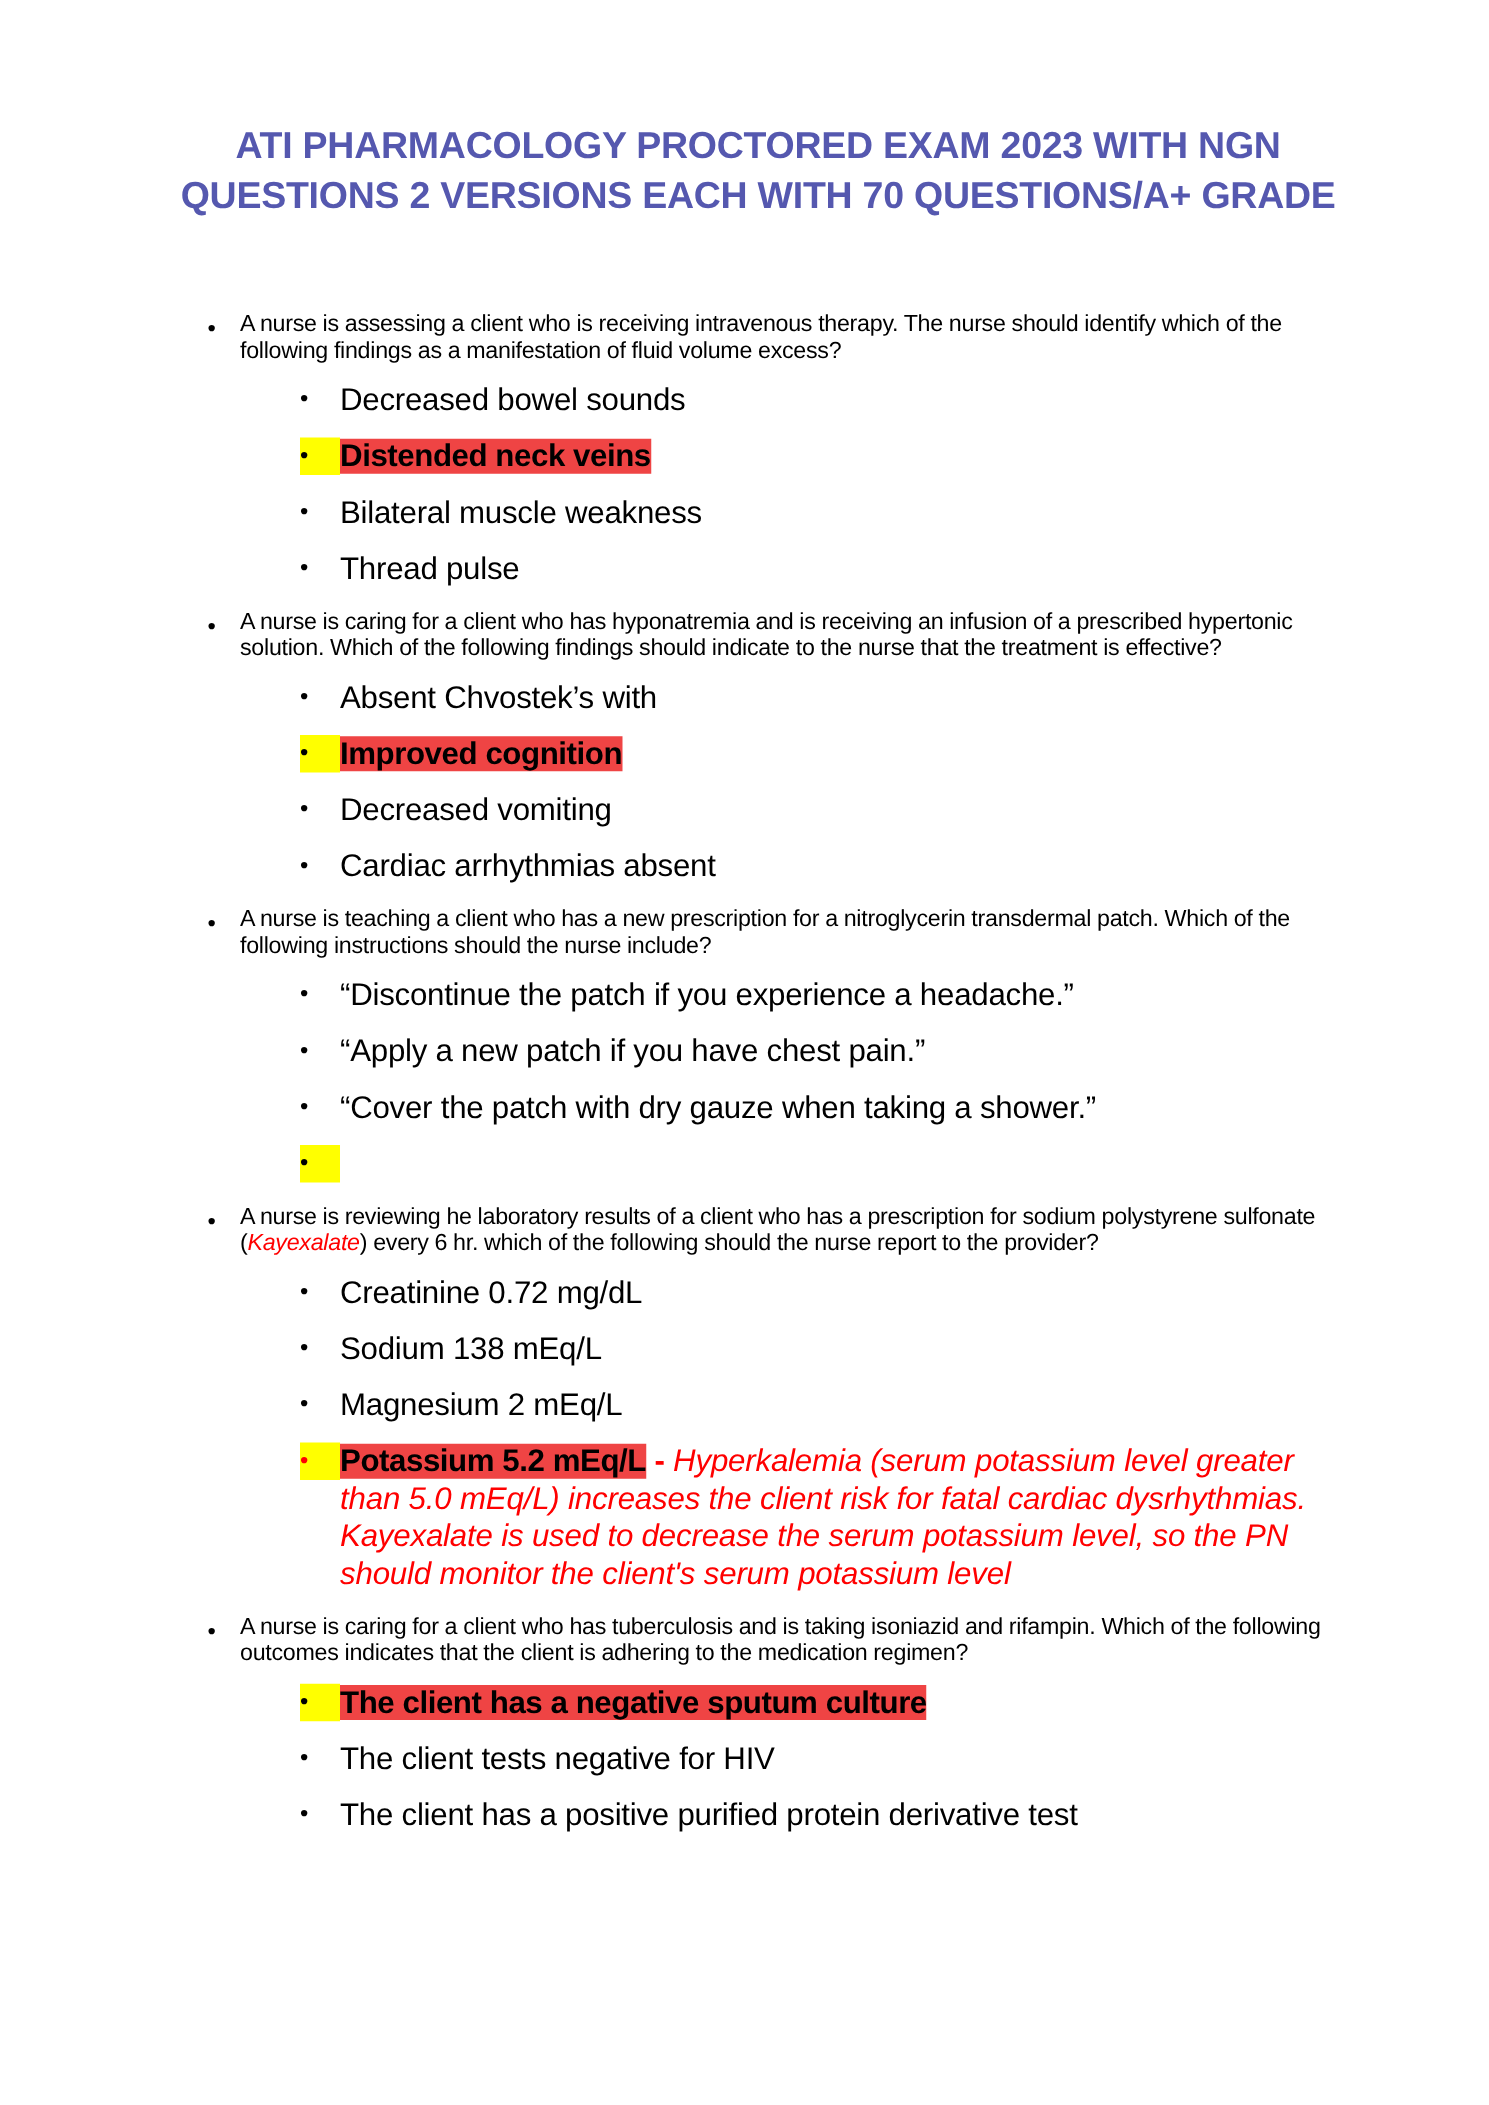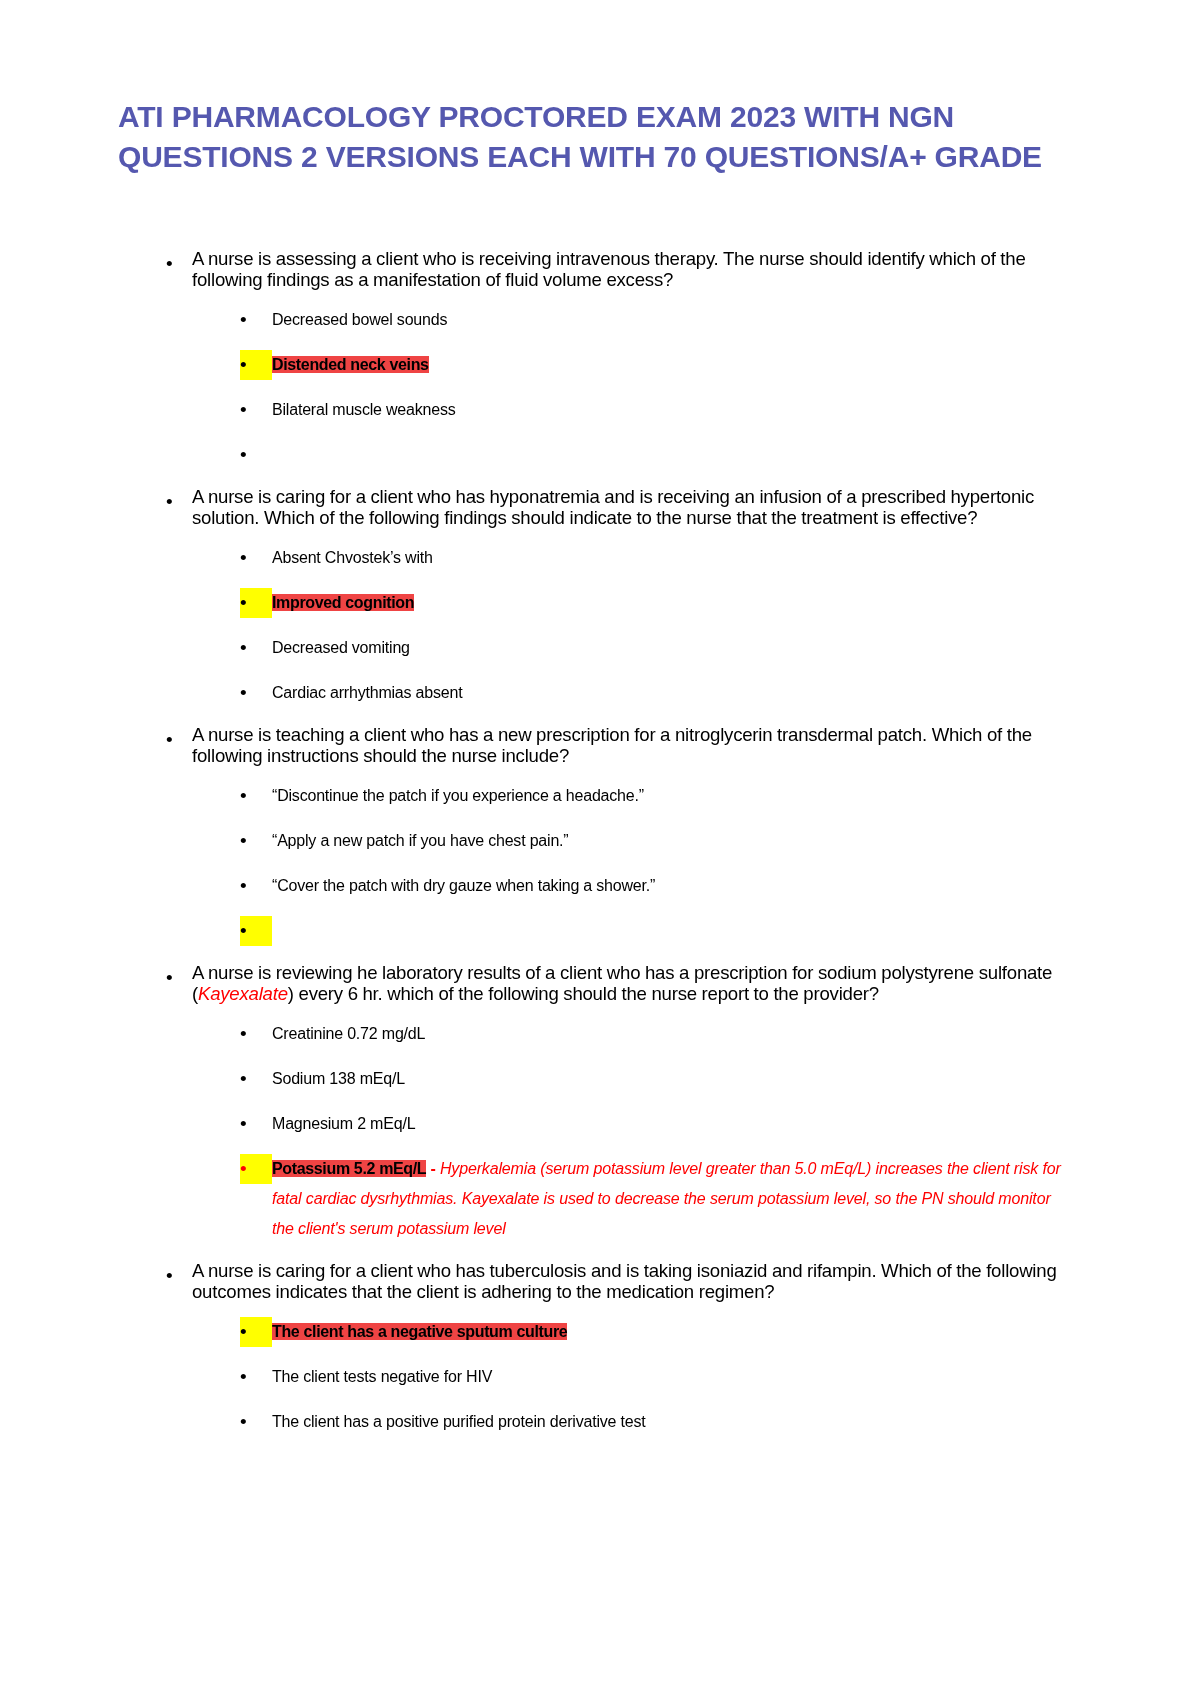--- a/index.html
+++ b/index.html
@@ -17,21 +17,21 @@
   }
   .page {
     width: 1191px;
     height: 1684px;
     background: #ffffff;
     box-sizing: border-box;
     padding: 0;
     position: relative;
   }
   .doc-title {
-    text-align: left;
+    text-align: center;
     color: #5558af;
     font-weight: bold;
     font-size: 30px;
     line-height: 1.32;
     letter-spacing: -0.2px;
     margin: 0;
     padding: 97px 96px 0 118px;
     font-family: "Liberation Sans", sans-serif;
   }
   .content {
@@ -75,21 +75,21 @@
   }
   .a-bullet {
     width: 32px;
     flex: 0 0 32px;
     font-size: 19px;
     line-height: 30px;
     color: #000;
   }
   .a-text {
     flex: 1 1 auto;
-    font-size: 16px;
+    font-size: 25px;
     line-height: 30px;
     letter-spacing: -0.2px;
   }
   .a-text .chip {
     display: inline;
   }
   
   .a-item.correct .a-bullet {
     background: #ffff00;
   }
@@ -147,20 +147,21 @@
         <div class="a-item correct">
           <span class="a-bullet">•</span>
           <span class="a-text"><span class="chip">Distended neck veins</span></span>
         </div>
         <div class="a-item">
           <span class="a-bullet">•</span>
           <span class="a-text"><span class="chip">Bilateral muscle weakness</span></span>
         </div>
         <div class="a-item">
           <span class="a-bullet">•</span>
+          <span class="a-text"><span class="chip">Thread pulse</span></span>
         </div>
       </div>
     </div>
 
     <div class="q-block">
       <div class="q-item">
         <span class="q-bullet">•</span>
         <span class="q-text">A nurse is caring for a client who has hyponatremia and is receiving an infusion of a prescribed hypertonic solution. Which of the following findings should indicate to the nurse that the treatment is effective?</span>
       </div>
       <div class="a-list">

